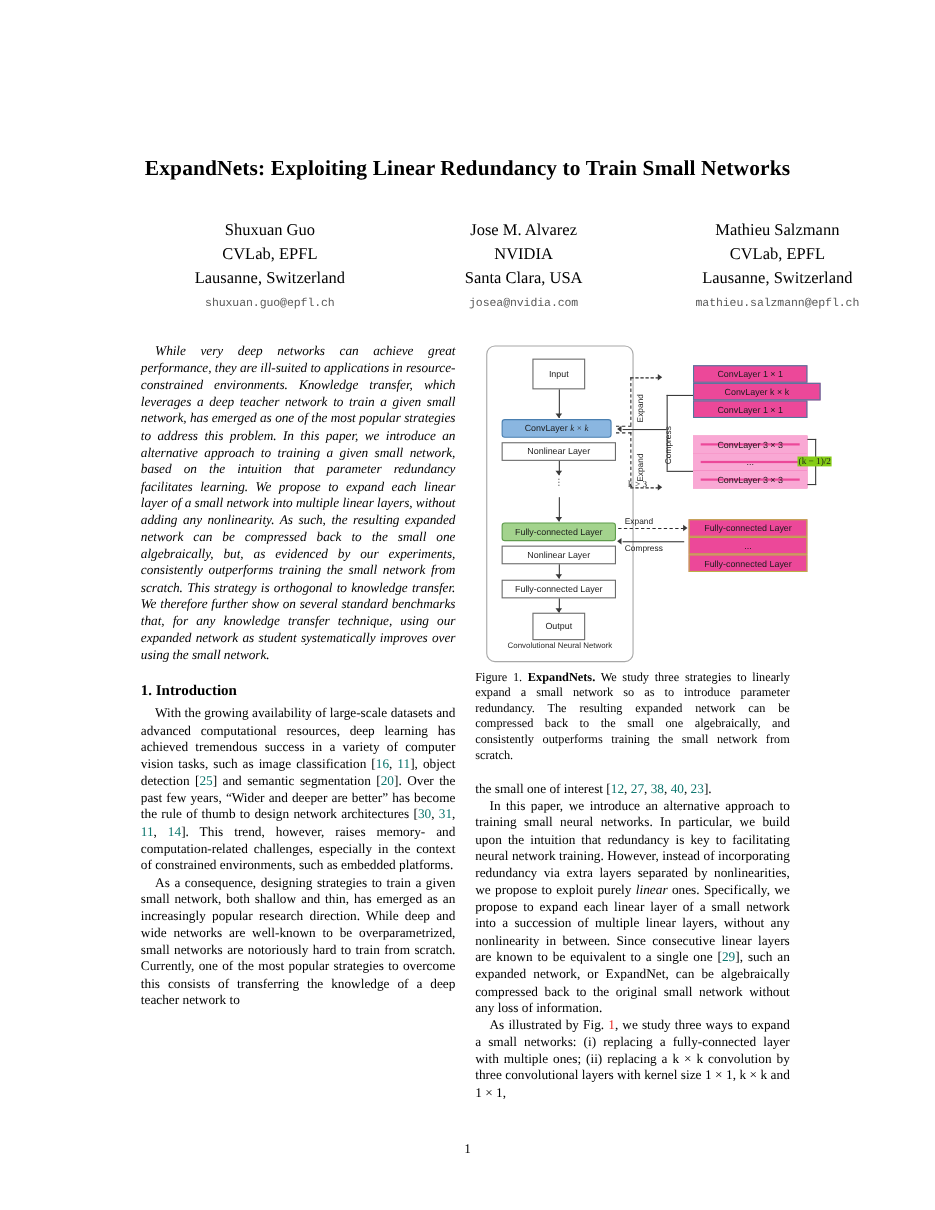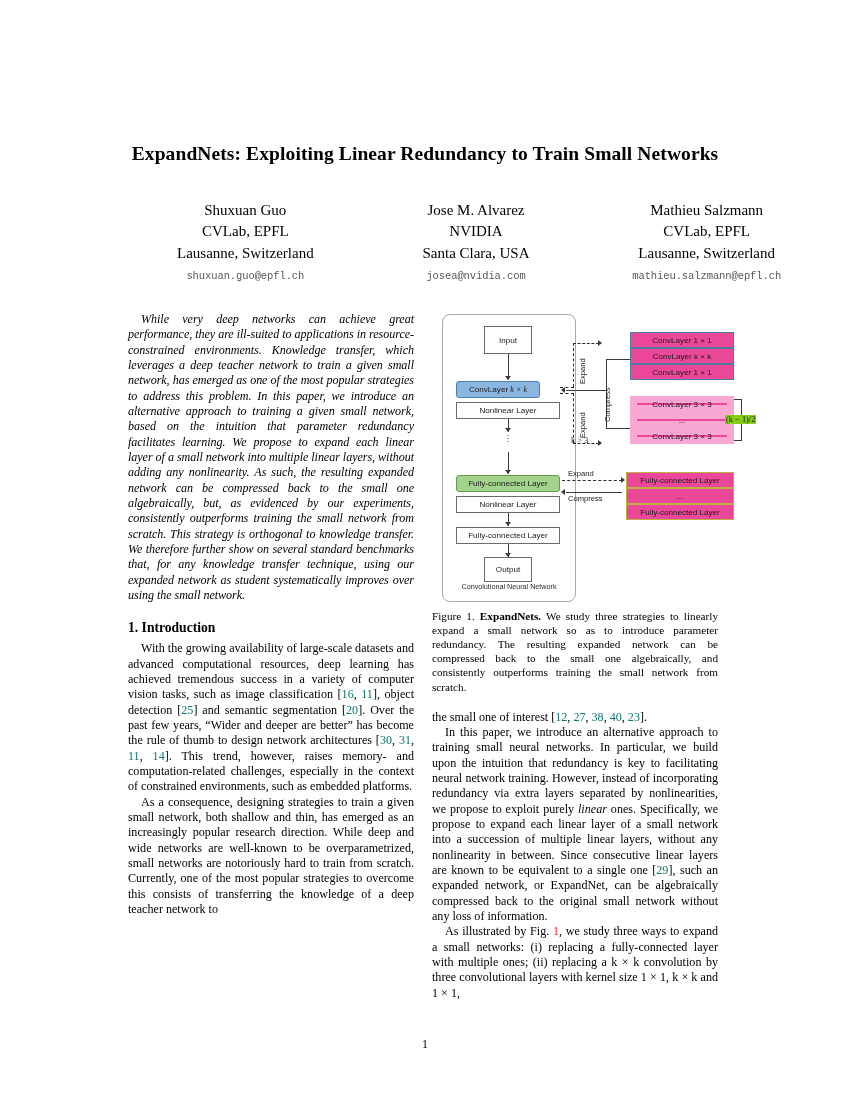--- a/index.html
+++ b/index.html
@@ -170,21 +170,21 @@
 
     <div class="cnn-box"></div>
     <div class="cnn-label">Convolutional Neural Network</div>
 
     <div class="nbox" style="left:44px;top:14px;width:48px;height:28px;">
         <span>Input</span>
       </div>
     <div class="vline" style="left:68px;top:42px;height:26px;"></div>
     <div class="arrowhead" style="left:64.8px;top:64px;"></div>
 
-    <div class="nbox blue round" style="left:16px;top:69px;width:84px;height:17px;"><span>ConvLayer</span>&nbsp;<i class="mv">k × k</i></div>
+    <div class="nbox blue round" style="left:16px;top:69px;width:100px;height:17px;"><span>ConvLayer</span>&nbsp;<i class="mv">k × k</i></div>
 
     <div class="nbox" style="left:16px;top:90px;width:104px;height:17px;">
         <span>Nonlinear Layer</span>
       </div>
 
     <div class="vline" style="left:68px;top:107px;height:13px;"></div>
     <div class="arrowhead" style="left:64.8px;top:116px;"></div>
     <div class="dots-v" style="left:62px;top:122px;width:12px;">·<br>·<br>·</div>
     <div class="vline" style="left:68px;top:140px;height:22px;"></div>
     <div class="arrowhead" style="left:64.8px;top:158px;"></div>
@@ -227,21 +227,21 @@
     <div class="arrowhead left" style="left:121px;top:74.8px;"></div>
     <div class="vline" style="left:166px;top:47px;height:31px;"></div>
     <div class="hline" style="left:166px;top:47px;width:24px;"></div>
     <div class="vline" style="left:166px;top:78px;height:38px;"></div>
     <div class="hline" style="left:166px;top:116px;width:24px;"></div>
     <div class="rotlabel" style="left:163px;top:110px;">Compress</div>
 
     <div class="sb b" style="left:190px;top:20px;width:104px;height:16px;">
         <span>ConvLayer 1 × 1</span>
       </div>
-    <div class="sb b" style="left:190px;top:36px;width:104px;height:16px;">
+    <div class="sb b" style="left:190px;top:36px;width:116px;height:16px;">
         <span>ConvLayer k × k</span>
       </div>
     <div class="sb b" style="left:190px;top:52px;width:104px;height:16px;">
         <span>ConvLayer 1 × 1</span>
       </div>
 
     <div class="sb r" style="left:190px;top:84px;width:104px;height:16px;">
         <span>ConvLayer 3 × 3</span>
       </div>
     <div class="sb r" style="left:190px;top:100px;width:104px;height:16px;">

